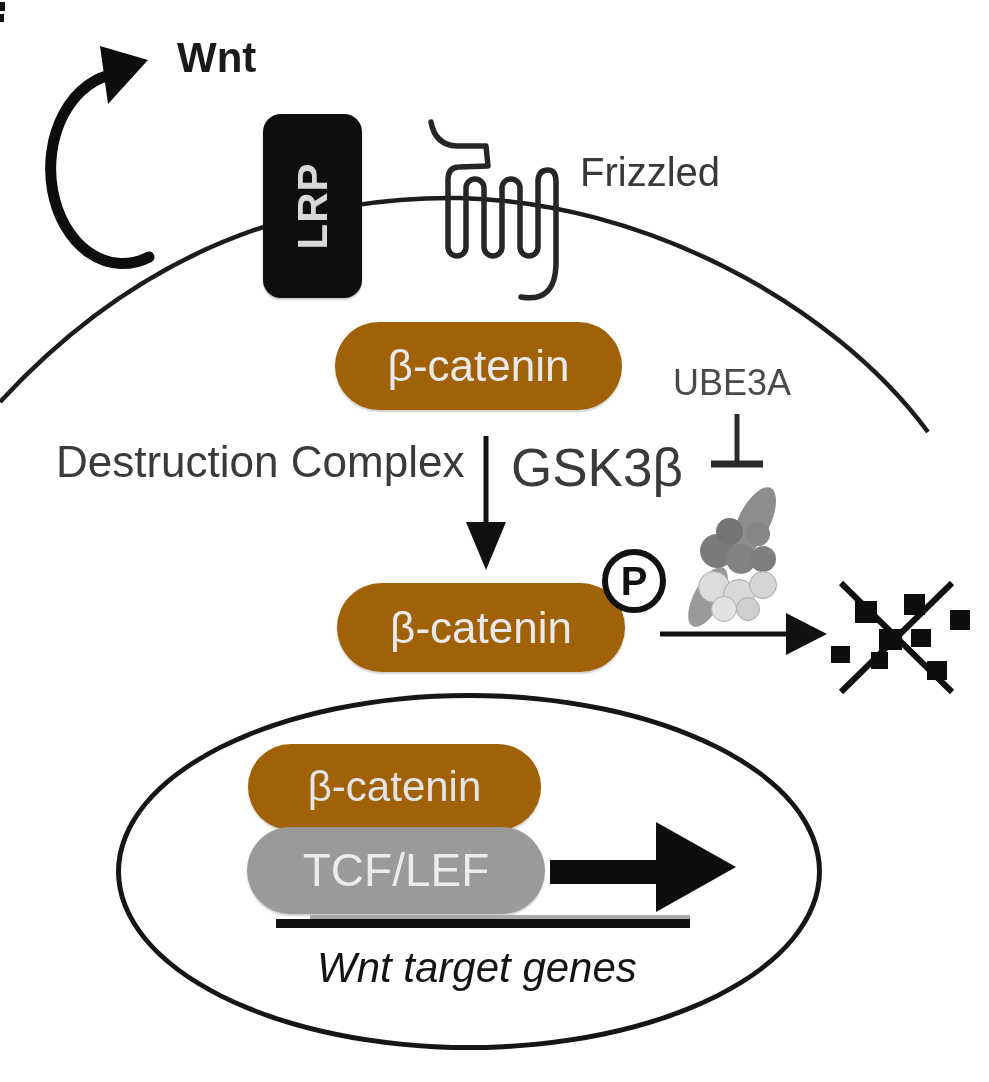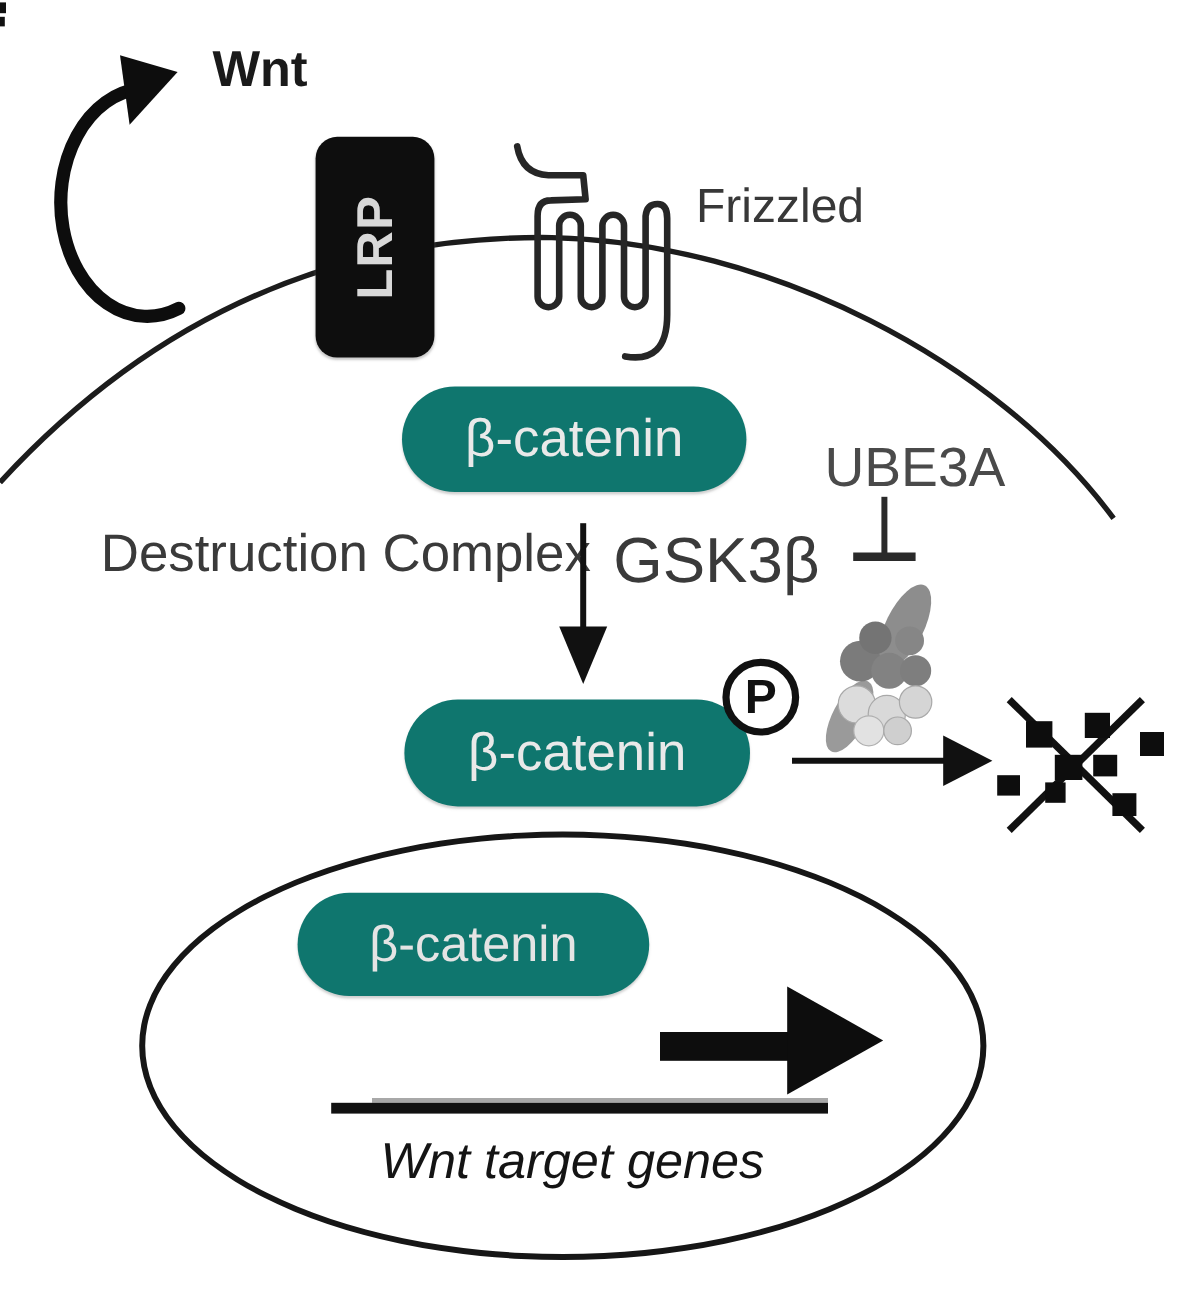--- a/index.html
+++ b/index.html
@@ -10,27 +10,27 @@
   .layer{position:absolute;left:0;top:0;width:989px;height:1082px;}
   .svg-back{z-index:0;}
   .divs{z-index:1;}
   .svg-front{z-index:2;pointer-events:none;}
   .abs{position:absolute;}
 
   
   .lbl{position:absolute;white-space:nowrap;color:#3a3a3a;}
   .lbl-wnt{left:177px;top:34px;font-size:42px;font-weight:700;color:#1a1a1a;}
   .lbl-frizzled{left:580px;top:150px;font-size:40px;color:#383838;}
-  .lbl-ube3a{left:687px;top:362px;font-size:46px;color:#4a4a4a;}
-  .lbl-destruction{left:56px;top:437px;font-size:44px;color:#3a3a3a;margin-left:28px;}
+  .lbl-ube3a{left:673px;top:362px;font-size:36px;color:#4a4a4a;}
+  .lbl-destruction{left:56px;top:437px;font-size:44px;color:#3a3a3a;}
   .lbl-gsk3b{left:511px;top:437px;font-size:53px;color:#3a3a3a;}
   .lbl-targets{left:317px;top:944px;font-size:42px;color:#141414;font-style:italic;}
 
   
-  .pill{position:absolute;background:#0f766e;color:#e9e9e9;text-align:center;
+  .pill{position:absolute;background:#a16207;color:#e9e9e9;text-align:center;
         box-shadow:0 2px 2px rgba(120,120,120,.35);}
   .pill-bcat1{left:335px;top:322px;width:287px;height:88px;border-radius:44px;
               font-size:44px;line-height:88px;}
   .pill-bcat2{left:337px;top:583px;width:288px;height:89px;border-radius:45px;
               font-size:44px;line-height:89px;}
   .pill-bcat3{left:248px;top:744px;width:293px;height:86px;border-radius:43px;
               font-size:42px;line-height:86px;color:#e4e4e4;}
   .pill-tcf{left:247px;top:827px;width:298px;height:87px;border-radius:44px;
             background:#9a9a9a;color:#ececec;font-size:46px;line-height:87px;}
 
@@ -124,20 +124,21 @@
       <div class="pr pr-d5"></div>
       <div class="pr pr-l1"></div>
       <div class="pr pr-l2"></div>
       <div class="pr pr-l3"></div>
       <div class="pr pr-l4"></div>
       <div class="pr pr-l5"></div>
     </div>
 
     <div class="abs nucleus"></div>
     <div class="pill pill-bcat3">β-catenin</div>
+    <div class="pill pill-tcf">TCF/LEF</div>
     <div class="abs gene-shadow"></div>
     <div class="abs gene-line"></div>
     <div class="lbl lbl-targets">Wnt target genes</div>
   </div>
 
   <svg class="layer svg-front" viewBox="0 0 989 1082">
 
     <line x1="486" y1="436" x2="486" y2="528" stroke="#111" stroke-width="5"></line>
     <polygon points="466,522 506,522 486,570" fill="#111"></polygon>
 

